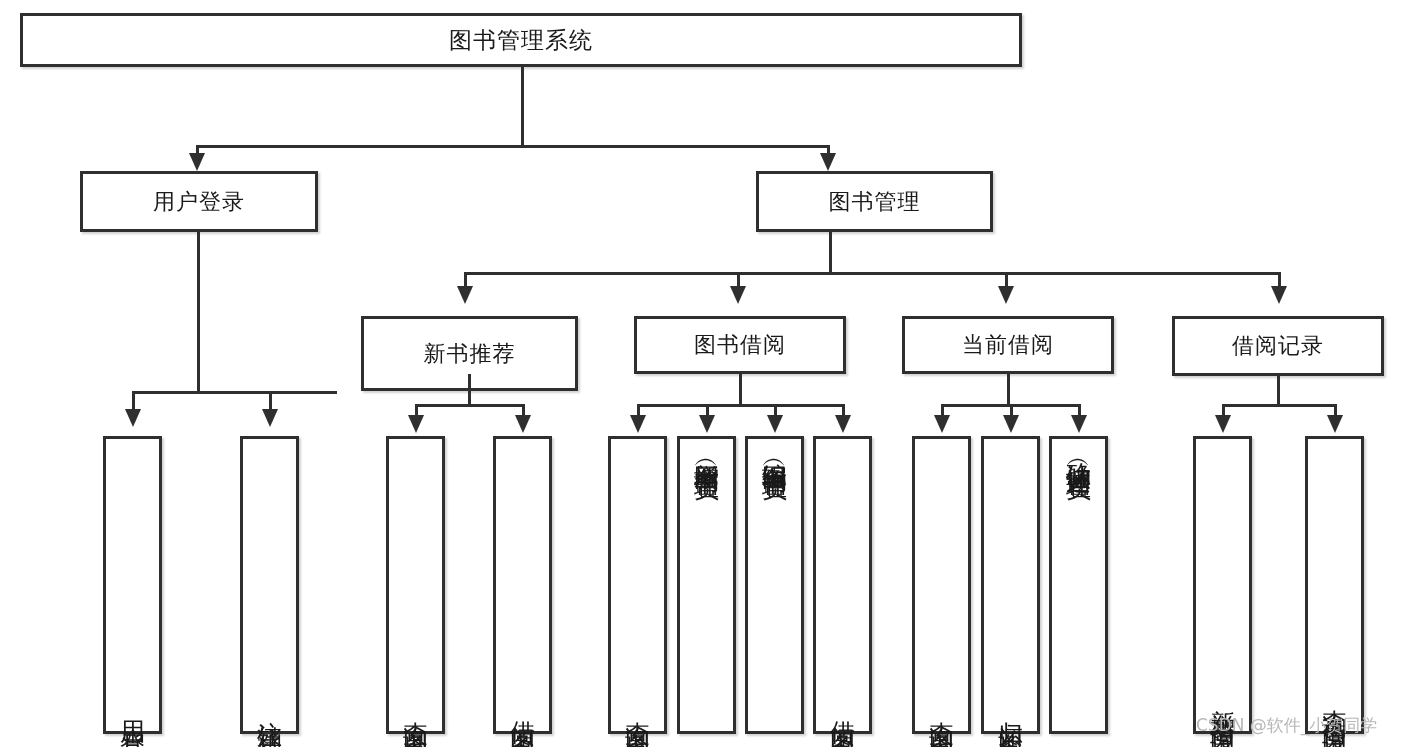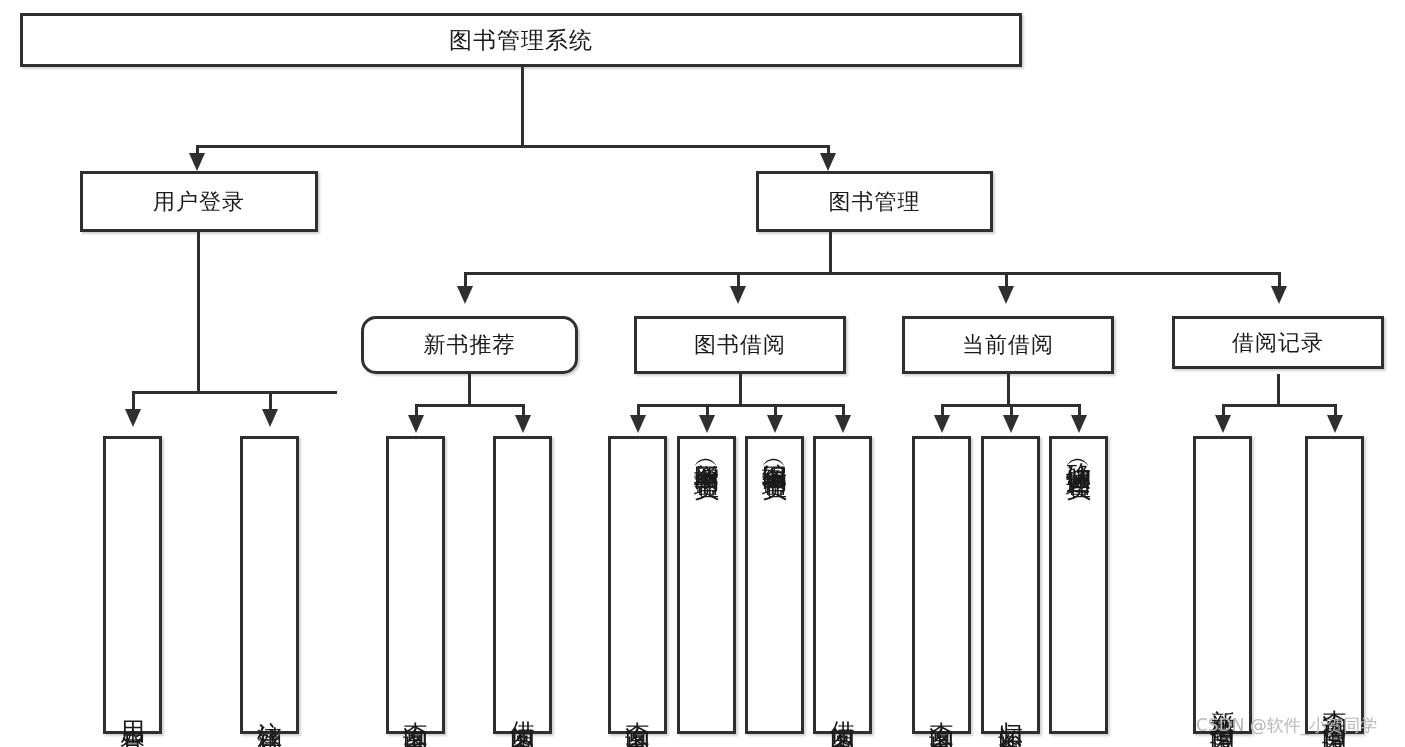--- a/index.html
+++ b/index.html
@@ -126,33 +126,33 @@
 
   <div class="vline" style="left:737px; top:272px; height:16px;"></div>
   <div class="arrow" style="left:730px; top:286px;"></div>
 
   <div class="vline" style="left:1005px; top:272px; height:16px;"></div>
   <div class="arrow" style="left:998px; top:286px;"></div>
 
   <div class="vline" style="left:1278px; top:272px; height:16px;"></div>
   <div class="arrow" style="left:1271px; top:286px;"></div>
 
-  <div class="node h" style="left:361px; top:316px; width:217px; height:58px;border-radius:15px;">
+  <div class="node h" style="left:361px; top:316px; width:217px; height:75px;">
     <span class="label">新书推荐</span>
   </div>
 
   <div class="node h" style="left:902px; top:316px; width:212px; height:58px;">
     <span class="label">当前借阅</span>
   </div>
 
   <div class="node h" style="left:634px; top:316px; width:212px; height:58px;">
     <span class="label">图书借阅</span>
   </div>
 
-  <div class="node h" style="left:1172px; top:316px; width:212px; height:53px;">
+  <div class="node h" style="left:1172px; top:316px; width:212px; height:60px;">
     <span class="label">借阅记录</span>
   </div>
 
   <div class="vline" style="left:468px; top:374px; height:33px;"></div>
   <div class="hline" style="left:415px; top:404px; width:110px;"></div>
   <div class="vline" style="left:415px; top:404px; height:14px;"></div>
   <div class="arrow" style="left:408px; top:415px;"></div>
   <div class="vline" style="left:522px; top:404px; height:14px;"></div>
   <div class="arrow" style="left:515px; top:415px;"></div>
 

